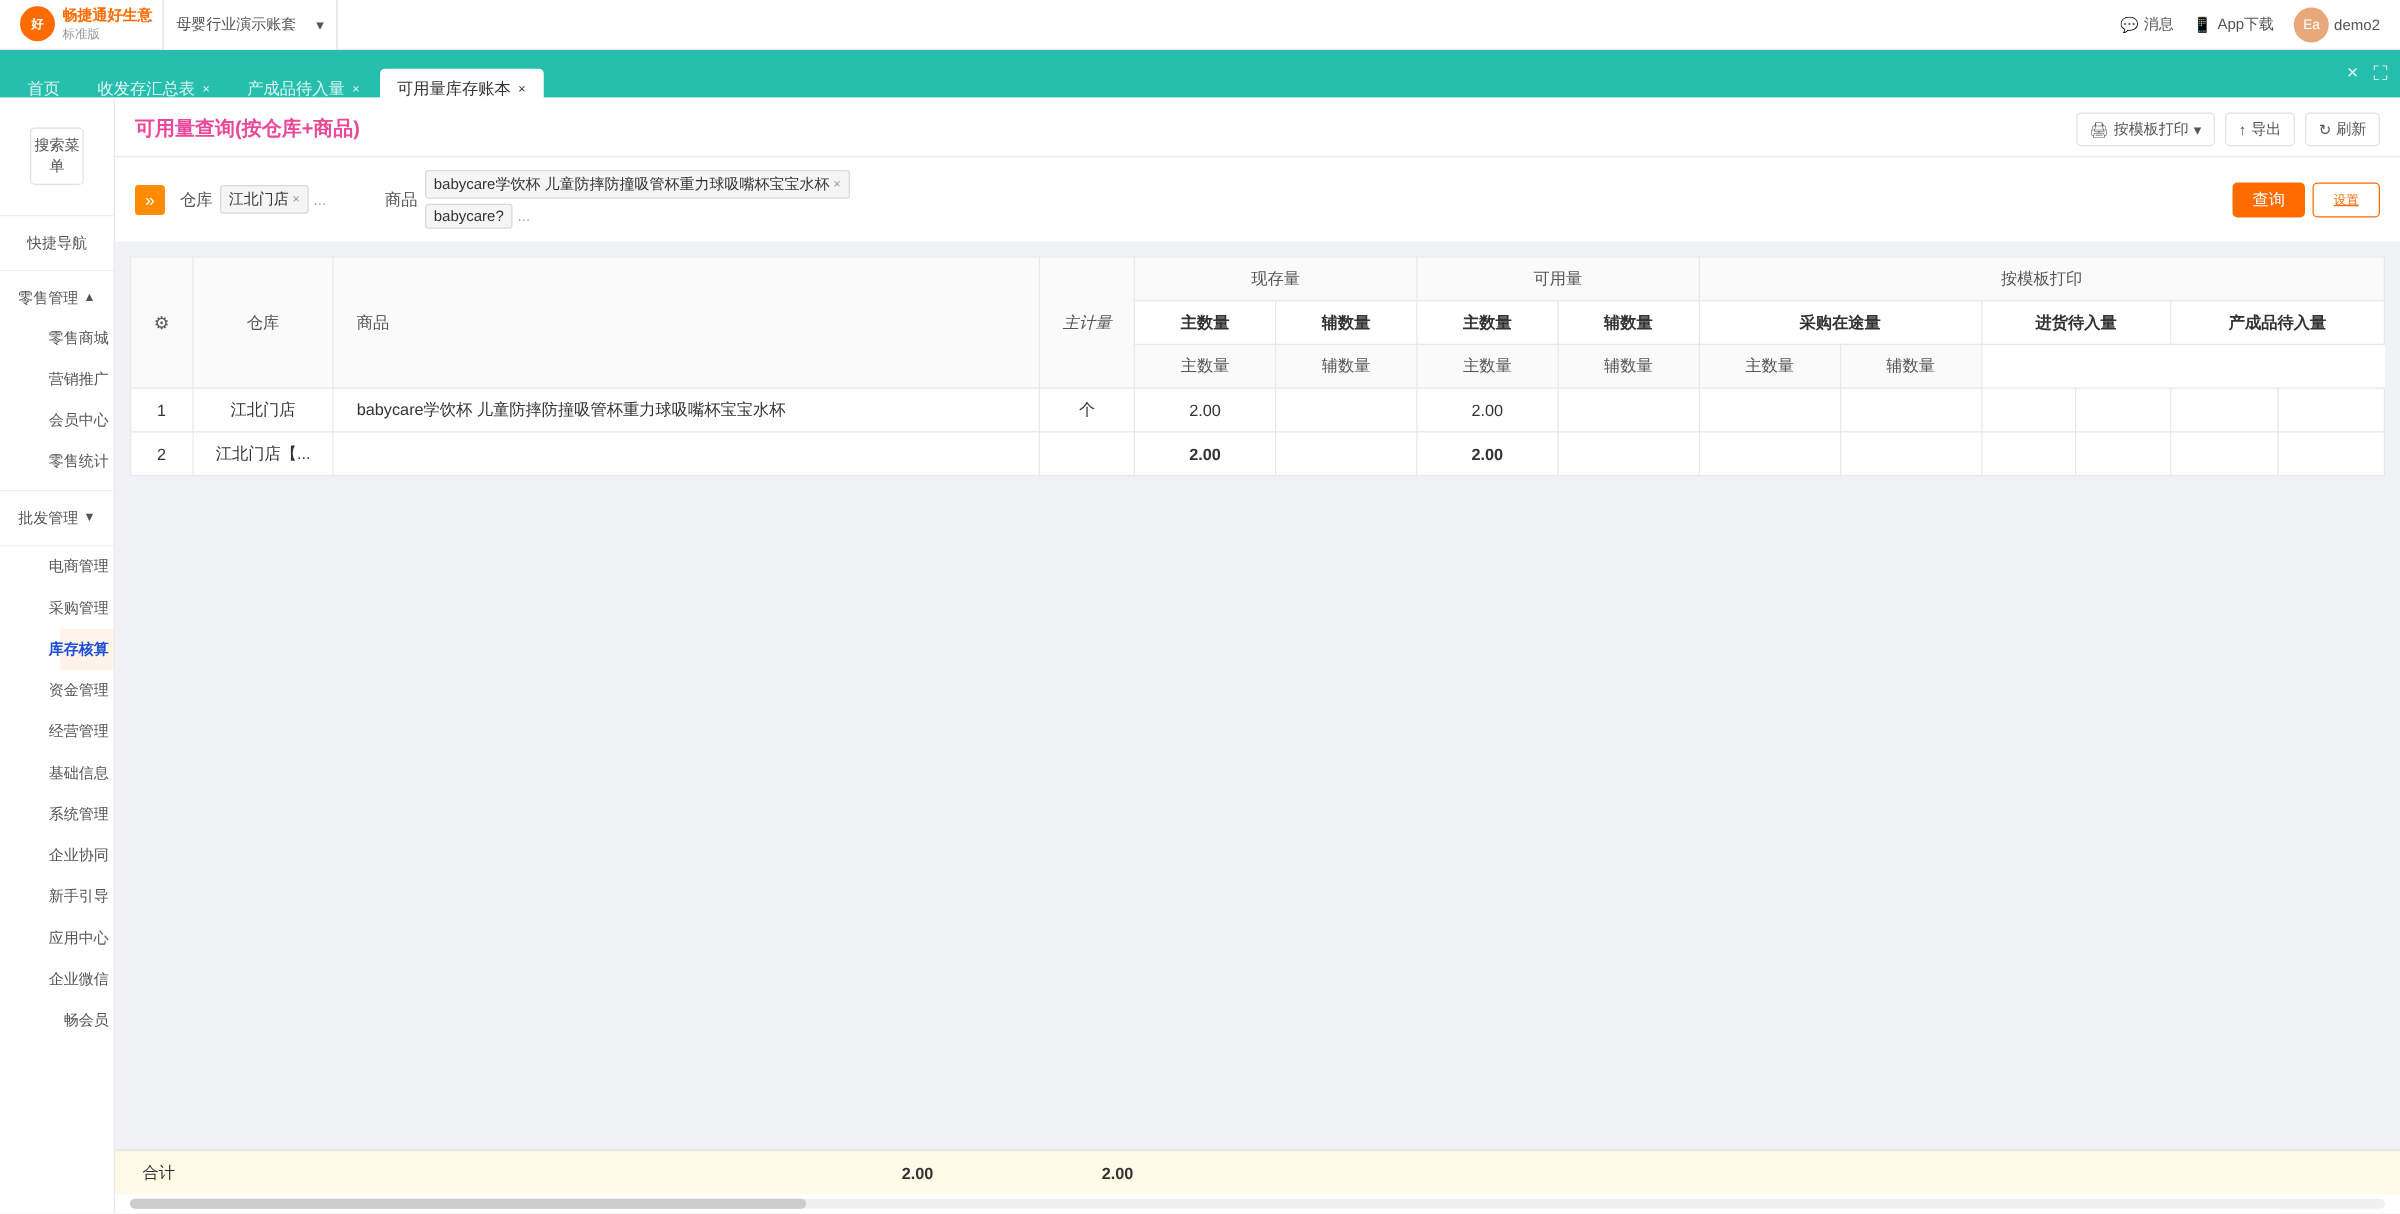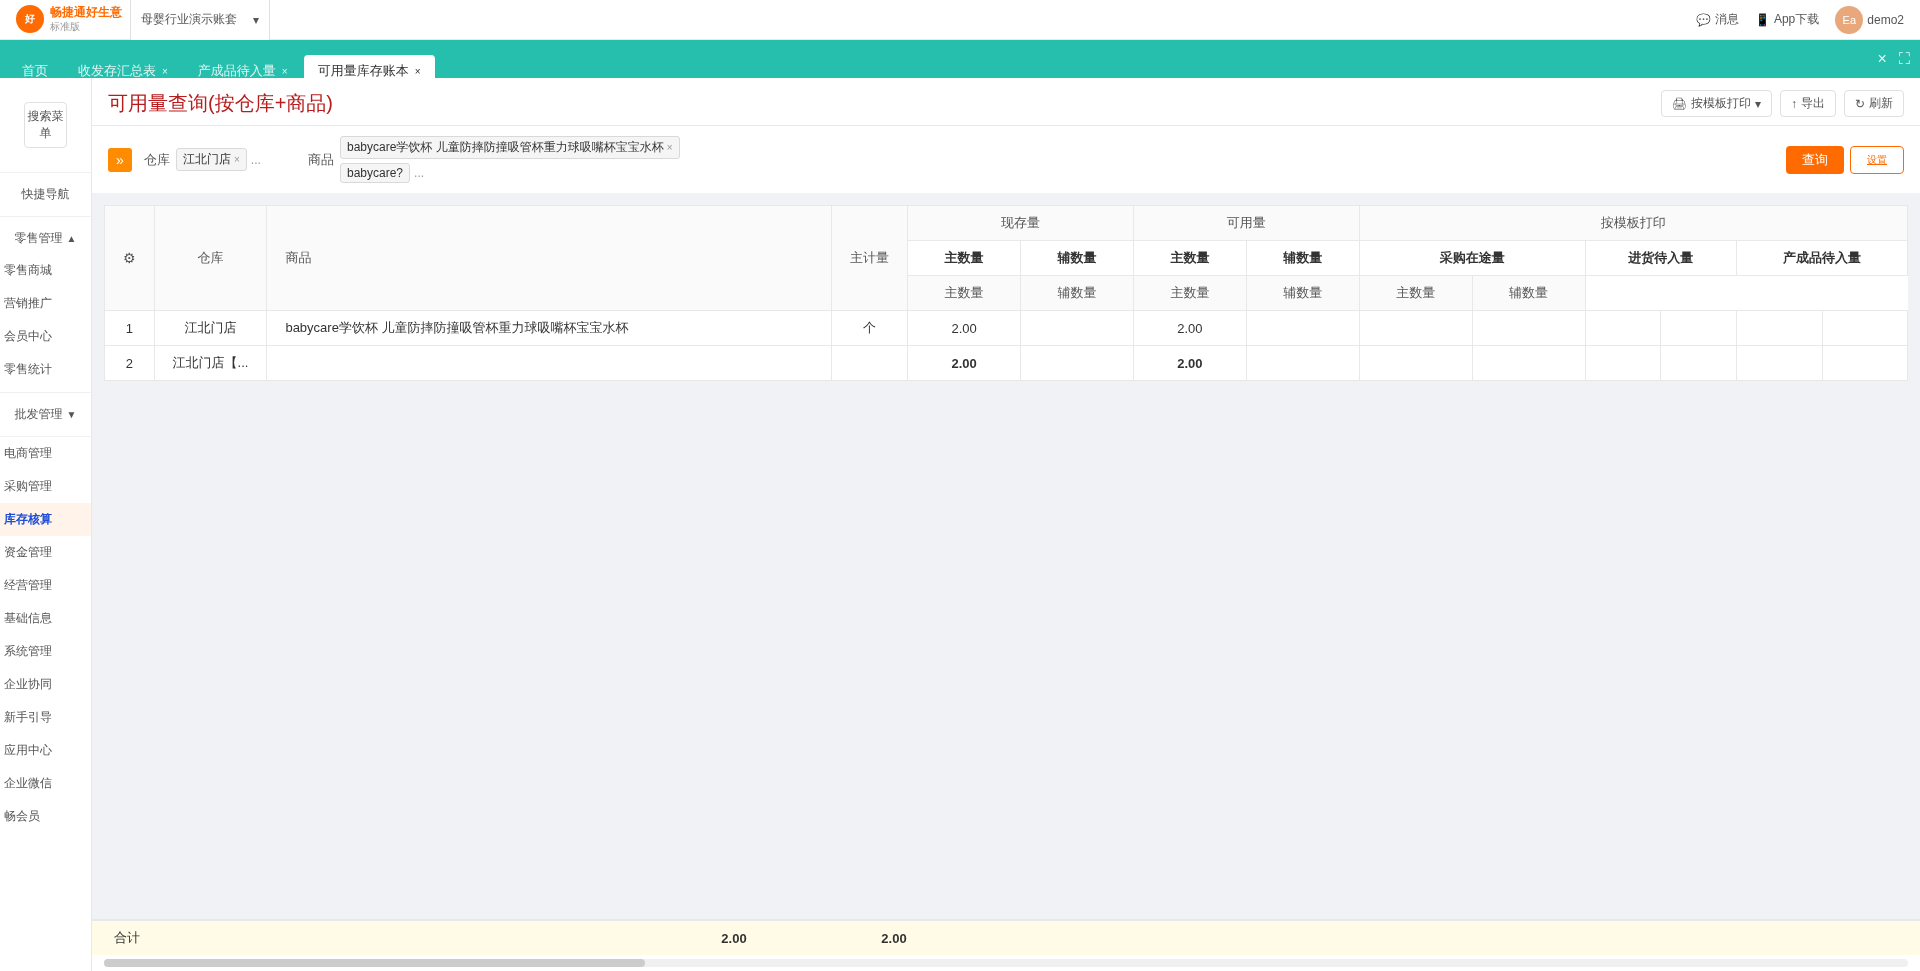--- a/index.html
+++ b/index.html
@@ -101,27 +101,28 @@
       padding: 7px 8px;
       cursor: pointer;
       font-size: 12px;
       color: #555;
       text-align: center;
     }
     .sidebar-chevron { font-size: 10px; }
     .sidebar-item {
       display: flex;
       align-items: center;
-      justify-content: flex-start;
+      justify-content: flex-end;
       padding: 8px 4px;
       cursor: pointer;
       font-size: 12px;
       color: #555;
       text-align: center;
       word-break: keep-all;
+      margin-left: 48px;
     }
     .sidebar-item.active { color: #1d4ed8; font-weight: bold; background: #fff3ea; }
 
     
     .content-area {
       flex: 1;
       display: flex;
       flex-direction: column;
       overflow: hidden;
       background: #f0f2f5;
@@ -134,23 +135,23 @@
       border-bottom: 1px solid #e8e8e8;
       flex-shrink: 0;
     }
     .page-title-row {
       display: flex;
       align-items: center;
       justify-content: space-between;
       margin-bottom: 8px;
     }
     .page-title {
-      font-size: 20px;
-      font-weight: normal;
-      color: #b91c1c;
+      font-size: 16px;
+      font-weight: bold;
+      color: #ec4899;
     }
     .page-actions {
       display: flex;
       align-items: center;
       gap: 8px;
     }
     .page-action-btn {
       display: flex;
       align-items: center;
       gap: 4px;
@@ -262,21 +263,21 @@
       color: #555;
     }
     .data-table thead tr:last-child th {
       background: #fafafa;
       font-weight: 500;
       color: #555;
     }
     .data-table .col-num { width: 40px; }
     .data-table .col-warehouse { width: 100px; }
     .data-table .col-product { text-align: left; min-width: 250px; }
-    .data-table .col-unit { width: 60px; }
+    .data-table .col-unit { width: 60px; font-style: italic; }
 
     
     .table-footer {
       background: #fffbe6;
       border-top: 2px solid #e8e8e8;
       padding: 8px 12px;
       flex-shrink: 0;
     }
     .total-row {
       display: flex;

